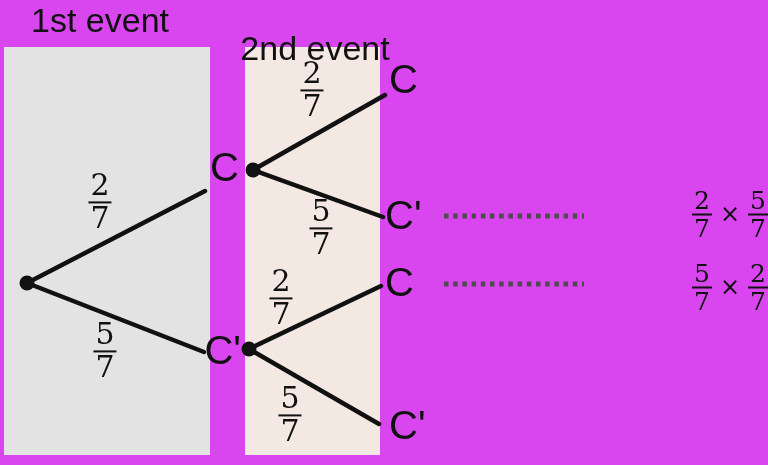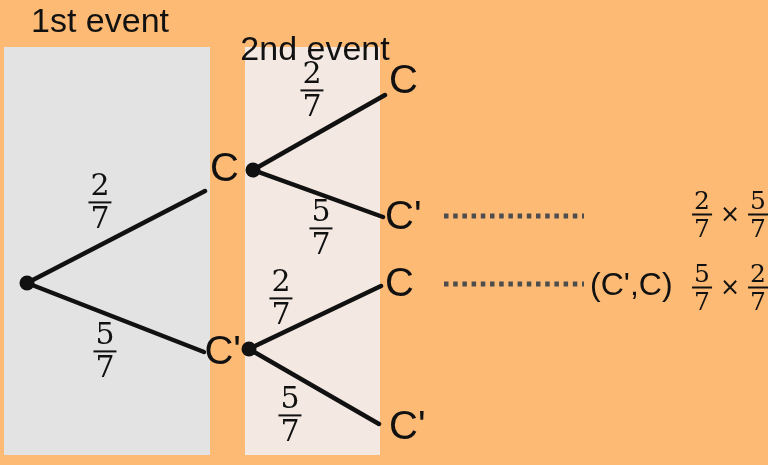--- a/index.html
+++ b/index.html
@@ -1,20 +1,20 @@
 <!DOCTYPE html>
 <html><head>
 <meta charset="utf-8">
 <style>
   html, body { margin: 0; padding: 0; background: #ffffff; }
   .canvas {
     position: relative;
     width: 768px;
     height: 465px;
-    background: #fdba74;
+    background: #d946ef;
     font-family: "Liberation Sans", sans-serif;
     color: #111111;
     overflow: hidden;
   }
   .layer { position: absolute; left: 0; top: 0; }
   .abs   { position: absolute; transform: translate(-50%, -50%); white-space: nowrap; }
   .abs-l { position: absolute; transform: translate(0, -50%);    white-space: nowrap; }
   .abs-r { position: absolute; transform: translate(-100%, -50%);white-space: nowrap; }
 
   .title   { font-size: 34px; }
@@ -95,21 +95,20 @@
 
   <div class="abs frac tree-frac" style="left:281px; top:298px;">
     <span class="num">2</span>
     <span class="den">7</span>
   </div>
   <div class="abs frac tree-frac" style="left:290px; top:415px;">
     <span class="num">5</span>
     <span class="den">7</span>
   </div>
 
-  <div class="abs-l outcome" style="left:590px; top:284px;">(C',C)</div>
 
   <div class="abs prod" style="left:730px; top:214px;">
     <span class="frac">
       <span class="num">2</span>
       <span class="den">7</span>
     </span>
     <span class="times">×</span>
     <span class="frac">
       <span class="num">5</span>
       <span class="den">7</span>

